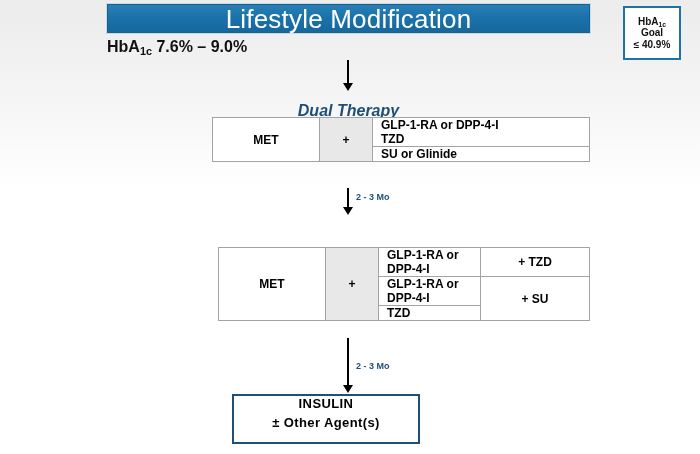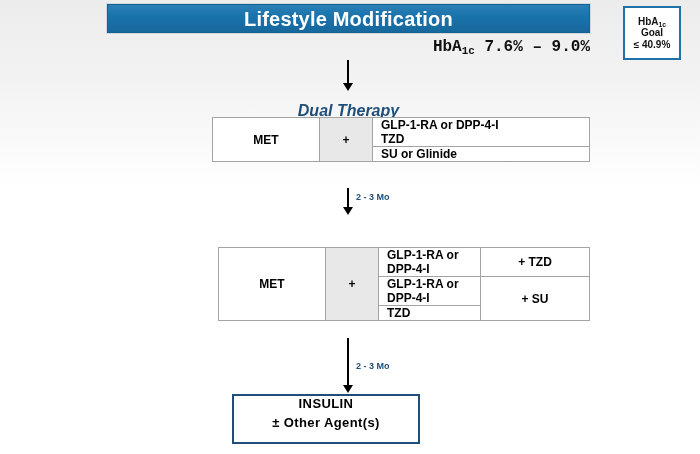--- a/index.html
+++ b/index.html
@@ -30,22 +30,22 @@
     background: linear-gradient(to bottom, #2a7fb5 0%, #1a72ab 45%, #17689c 100%);
     border: 1px solid #15638f;
     box-shadow: 0 0 0 1px #cfd9e2;
     display: flex;
     align-items: center;
     justify-content: center;
     box-sizing: border-box;
   }
   .title-bar .title-text {
     color: #ffffff;
-    font-size: 20px;
-    font-weight: bold;
+    font-size: 26px;
+    font-weight: normal;
     letter-spacing: 0.2px;
     line-height: 1;
   }
 
   
   .goal-box {
     position: absolute;
     left: 623px;
     top: 6px;
     width: 58px;
@@ -71,25 +71,24 @@
     position: relative;
     top: 0.28em;
   }
 
   
   .subtitle {
     position: absolute;
     left: 107px;
     top: 38px;
     width: 483px;
-    text-align: right;
+    text-align: left;
     font-size: 16px;
     font-weight: bold;
     color: #111111;
-    font-family: Liberation Mono, monospace;
   }
 
   
   .section-heading {
     position: absolute;
     width: 483px;
     left: 107px;
     text-align: center;
     font-size: 16px;
     font-weight: bold;

